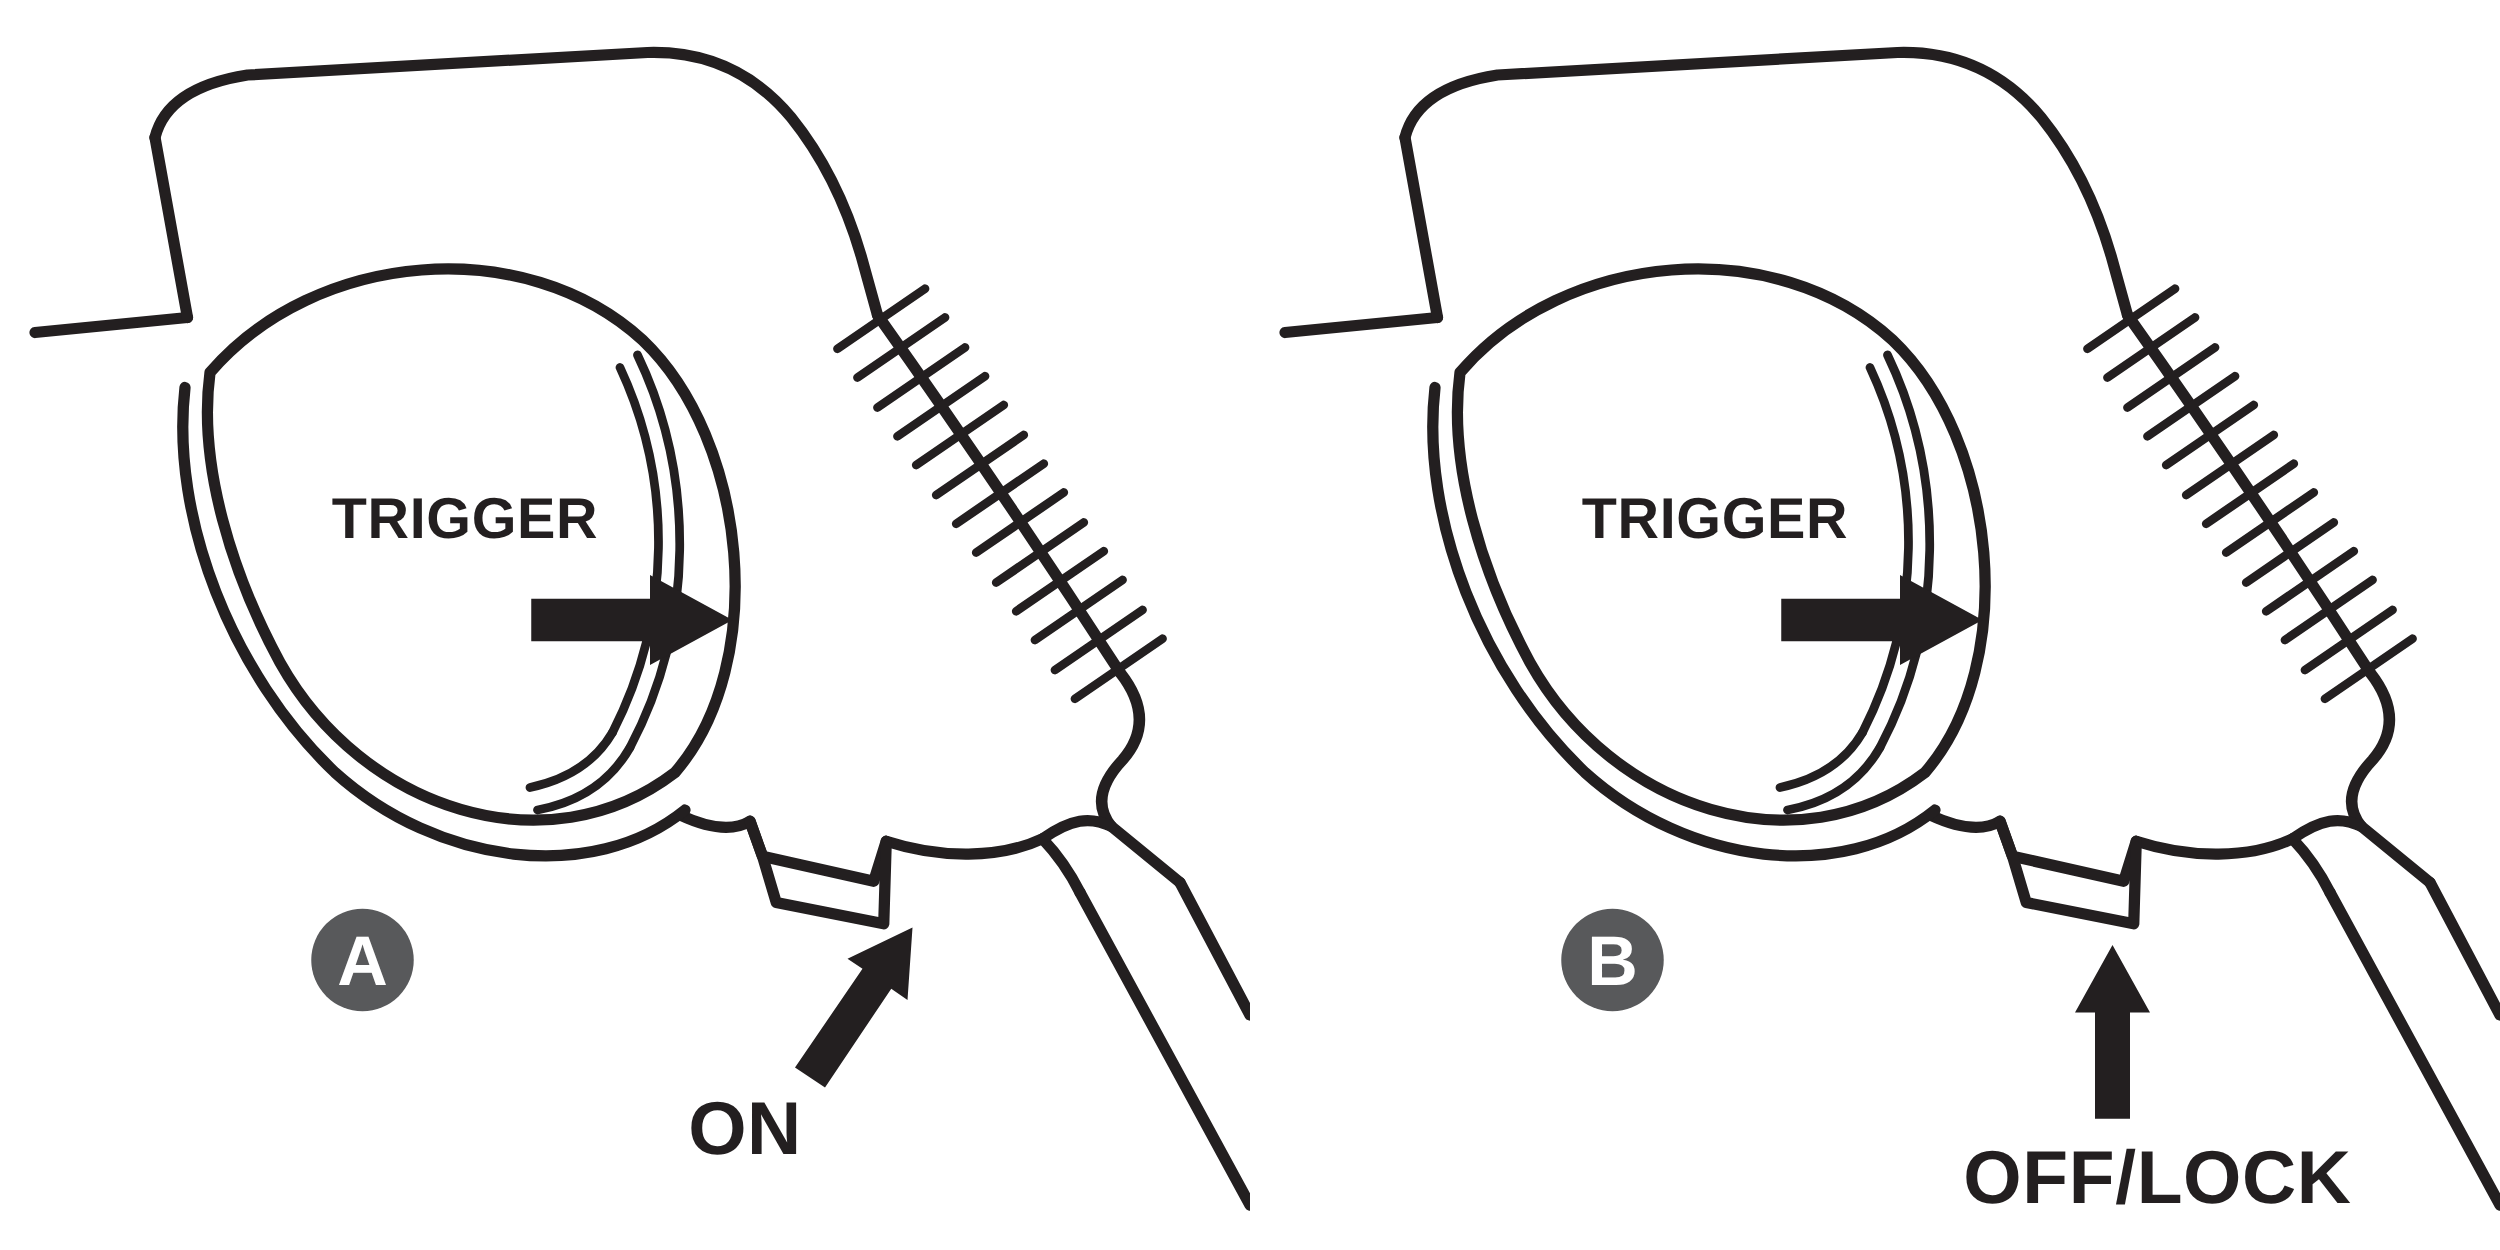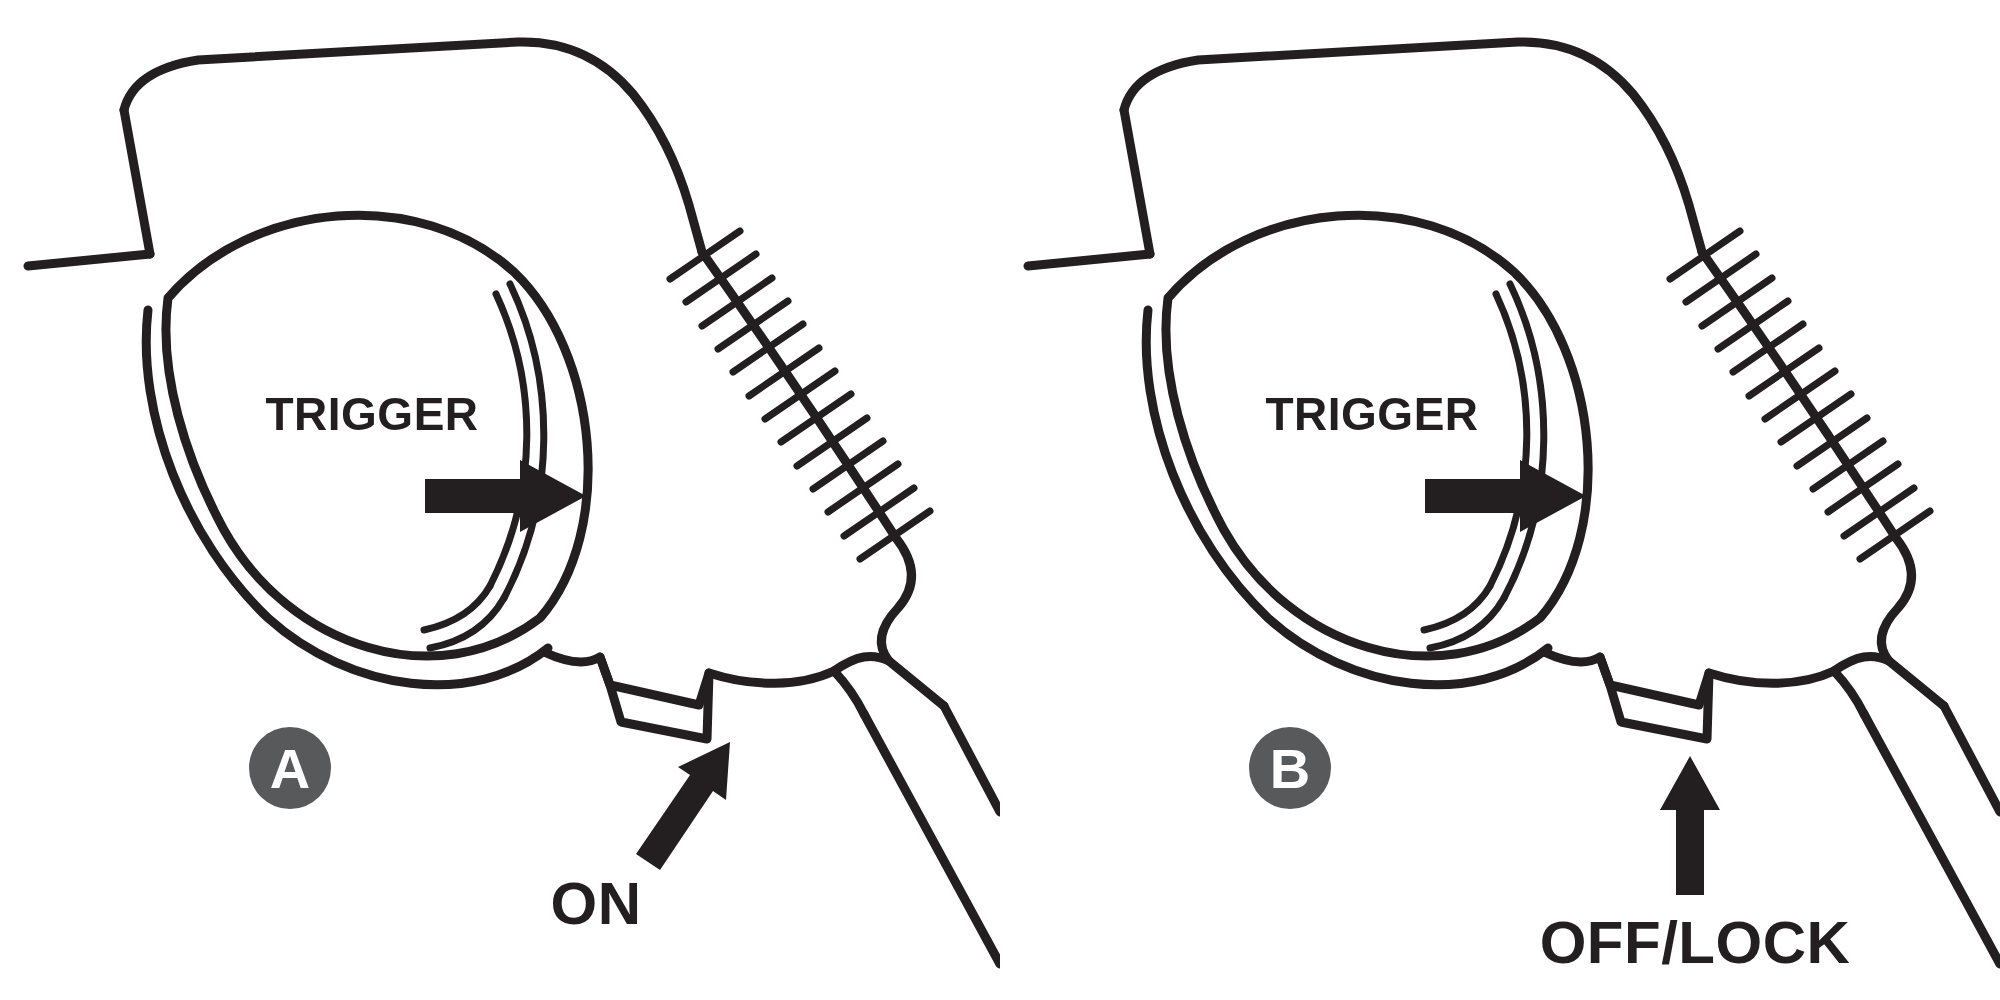--- a/index.html
+++ b/index.html
@@ -87,16 +87,16 @@
   <div class="panel">
     <svg class="art" viewBox="0 0 1000 1000">
       <use href="#handle-art"></use>
     </svg>
     <svg class="overlay" viewBox="0 0 1000 1000">
       <polygon class="arrow" points="425,479 520,479 520,460 586,496 520,532 520,513 425,513"></polygon>
       <polygon class="arrow" points="676,895 676,810 660,810 690,756 720,810 704,810 704,895"></polygon>
     </svg>
     <div class="label trigger-label" style="left:372px;top:414px;">TRIGGER</div>
     <div class="badge" style="left:290px;top:768px;">B</div>
-    <div class="label state-label" style="left:695px;top:942px;text-align:center;">OFF/LOCK</div>
+    <div class="label state-label" style="left:726px;top:942px;text-align:center;">OFF/LOCK</div>
   </div>
 
 </div>
 
 </body></html>

